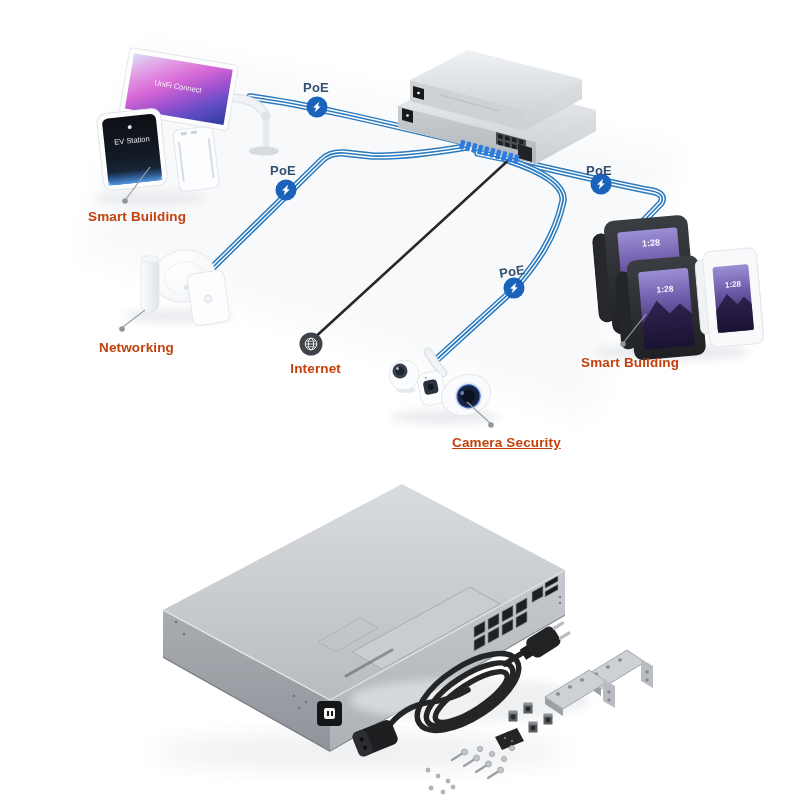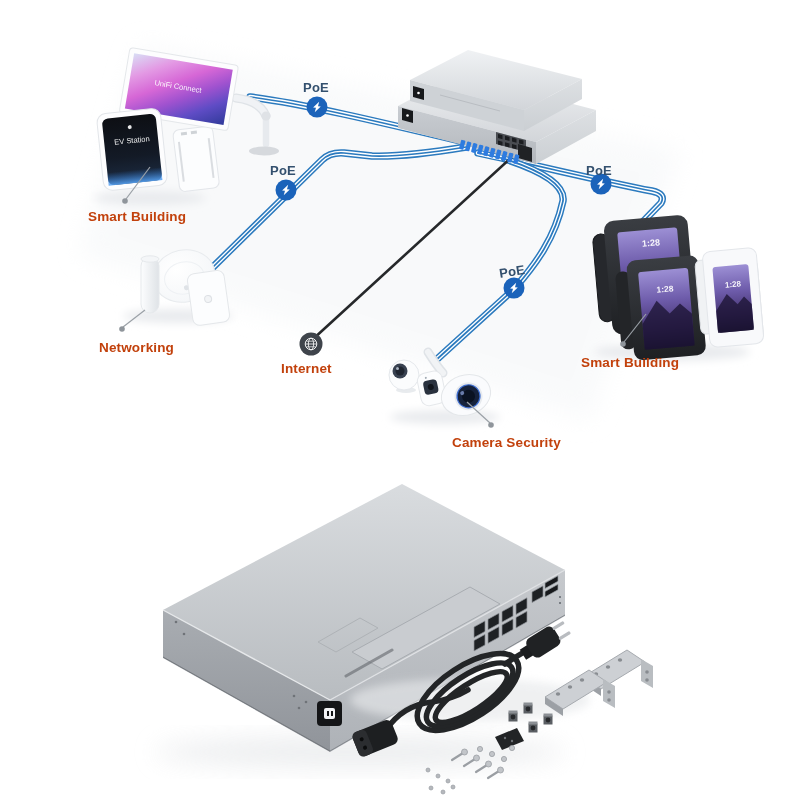--- a/index.html
+++ b/index.html
@@ -1,20 +1,20 @@
 <!DOCTYPE html>
 <html><head>
 <meta charset="utf-8">
 <style>
   html,body{margin:0;padding:0;background:#fff;}
   #stage{position:relative;width:800px;height:800px;background:#ffffff;overflow:hidden;
          font-family:"Liberation Sans", sans-serif;}
   #art{position:absolute;left:0;top:0;}
   .lbl{position:absolute;font-size:13.5px;font-weight:700;color:#c2410c;letter-spacing:.15px;white-space:nowrap;}
-  .lbl.center{text-align:left;}
+  .lbl.center{text-align:right;}
   .poeTxt{position:absolute;font-size:13px;font-weight:700;color:#33506e;letter-spacing:.2px;}
   .screenTxt{position:absolute;color:rgba(255,255,255,.93);font-weight:400;text-align:center;white-space:nowrap;}
   .cableOuter{stroke:#2b7abe;stroke-width:7.4;fill:none;stroke-linecap:round;stroke-linejoin:round;}
   .cableGap{stroke:#ffffff;stroke-width:4.4;fill:none;stroke-linecap:round;stroke-linejoin:round;}
   .cableCore{stroke:#2b7abe;stroke-width:1.7;fill:none;stroke-linecap:round;stroke-linejoin:round;}
   .wan{stroke:#26282a;stroke-width:2.6;fill:none;stroke-linecap:round;}
   .leader{stroke:#9aa0a6;stroke-width:1.2;}
   .ldot{fill:#8f959b;}
 </style>
 </head>
@@ -446,14 +446,14 @@
 
   <div class="poeTxt" style="left:296px;top:80px;width:40px;text-align:center;">PoE</div>
   <div class="poeTxt" style="left:263px;top:163px;width:40px;text-align:center;">PoE</div>
   <div class="poeTxt" style="left:579px;top:163px;width:40px;text-align:center;">PoE</div>
   <div class="poeTxt" style="left:492px;top:264px;width:40px;text-align:center;transform:rotate(-9deg);">PoE</div>
 
   <div class="lbl" style="left:88px;top:209px;">Smart Building</div>
   <div class="lbl" style="left:88px;top:340px;padding-left:11px;">Networking</div>
   <div class="lbl center" style="left:281px;top:361px;width:60px;">Internet</div>
   <div class="lbl" style="left:581px;top:355px;">Smart Building</div>
-  <div class="lbl" style="left:452px;top:435px;">Camera Security</div>
+  <div class="lbl" style="left:452px;top:435px;text-decoration:underline;">Camera Security</div>
 </div>
 
 </body></html>

